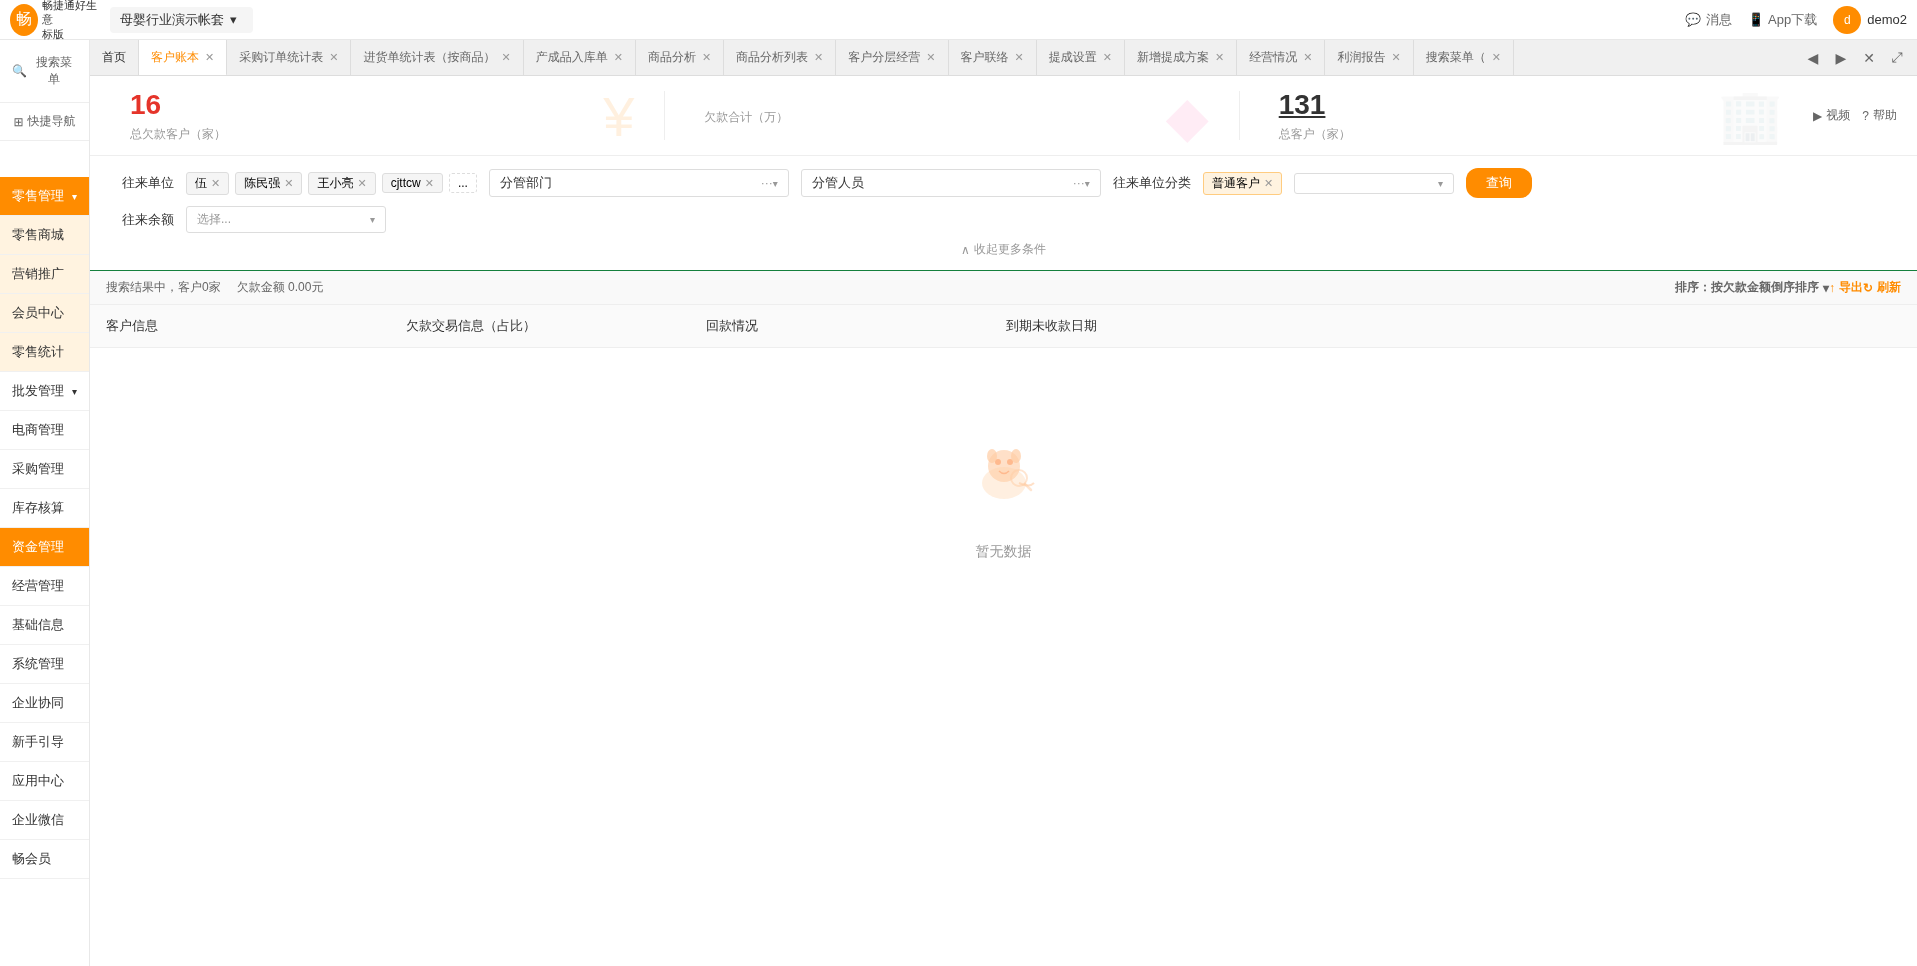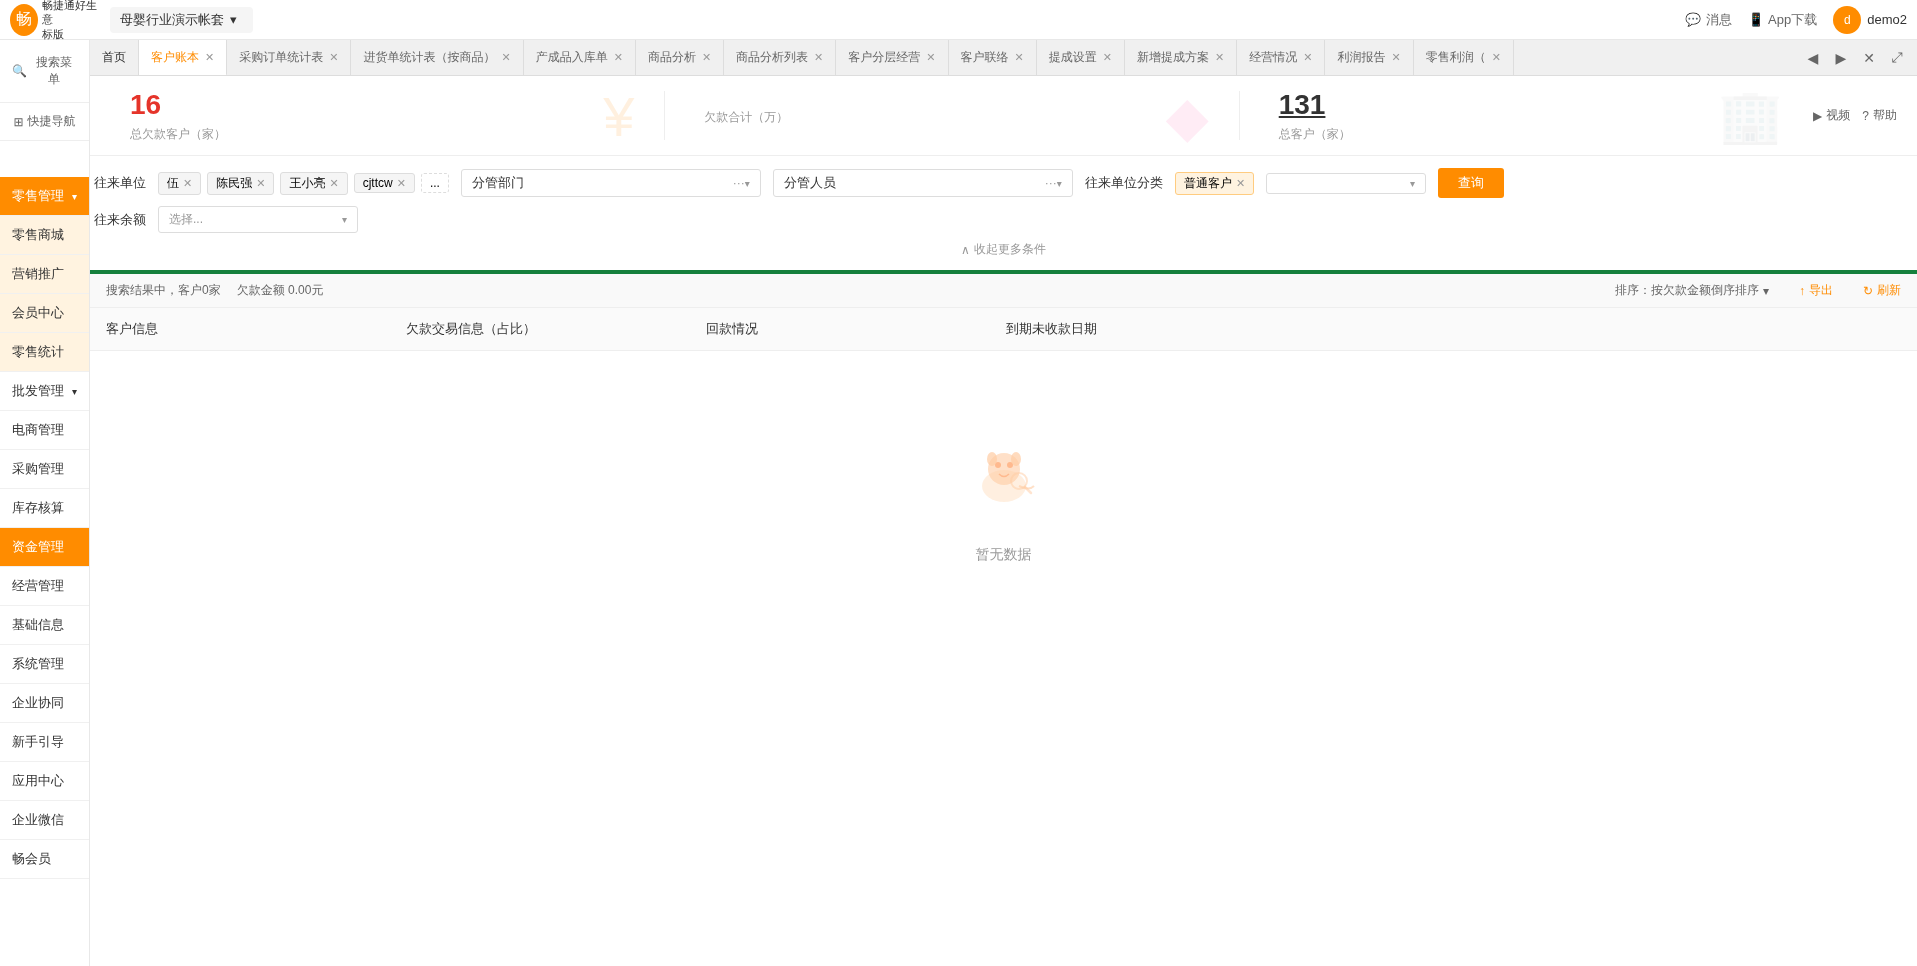--- a/index.html
+++ b/index.html
@@ -44,39 +44,39 @@
     .stats-bar { display: flex; background: #fff; border-bottom: 1px solid #eee; height: 80px; flex-shrink: 0; position: relative; overflow: hidden; }
     .stat-item { display: flex; flex-direction: column; justify-content: center; padding: 0 40px; position: relative; flex: 1; }
     .stat-item + .stat-item::before { content: ''; position: absolute; left: 0; top: 15px; bottom: 15px; width: 1px; background: #eee; }
     .stat-number { font-size: 28px; font-weight: bold; color: #e5342a; line-height: 1.2; }
     .stat-number.dark { color: #333; text-decoration: underline; }
     .stat-label { font-size: 12px; color: #999; margin-top: 4px; }
     .stats-right { display: flex; align-items: center; margin-left: auto; padding-right: 20px; gap: 12px; }
     .stats-help-btn { display: flex; align-items: center; gap: 4px; font-size: 12px; color: #666; cursor: pointer; }
 
     
-    .filter-area { background: #fff; padding: 12px 4px; border-bottom: 4px solid #15803d; flex-shrink: 0; }
+    .filter-area { background: #fff; padding: 12px 32px; border-bottom: 1px solid #15803d; flex-shrink: 0; }
     .filter-row { display: flex; align-items: center; gap: 12px; margin-bottom: 8px; flex-wrap: wrap; }
     .filter-label { font-size: 13px; color: #333; white-space: nowrap; }
     .filter-tags { display: flex; align-items: center; gap: 6px; flex-wrap: wrap; }
     .filter-tag { display: flex; align-items: center; background: #f5f5f5; border: 1px solid #ddd; border-radius: 3px; padding: 2px 8px; font-size: 12px; gap: 4px; }
     .filter-tag .close { color: #999; cursor: pointer; font-size: 11px; }
     .filter-tag.more { background: none; border: 1px dashed #ddd; }
     .filter-select { display: flex; align-items: center; border: 1px solid #ddd; border-radius: 3px; padding: 4px 10px; font-size: 12px; color: #333; cursor: pointer; min-width: 200px; background: white; }
     .filter-select .placeholder { color: #999; }
     .filter-select .arrow { margin-left: auto; font-size: 10px; color: #999; }
     .filter-select-wide { min-width: 300px; }
     .filter-select .dots { color: #999; margin-left: 4px; }
-    .query-btn { background: #ff8c00; color: white; border: none; border-radius: 3px; padding: 6px 20px; font-size: 13px; cursor: pointer; }
+    .query-btn { background: #ff8c00; color: white; border: none; border-radius: 12px; padding: 6px 20px; font-size: 13px; cursor: pointer; }
     .collapse-btn { display: flex; align-items: center; gap: 4px; color: #999; font-size: 12px; cursor: pointer; margin: 0 auto; }
     .tag-selected { background: #fff3e0; border-color: #ffcc80; }
 
     
     .result-bar { display: flex; align-items: center; padding: 8px 16px; background: #f9f9f9; border-bottom: 1px solid #eee; font-size: 12px; color: #666; flex-shrink: 0; }
-    .result-bar-right { margin-left: auto; display: flex; align-items: center; gap: 30px; }
+    .result-bar-right { margin-left: auto; display: flex; align-items: center; gap: 0; font-weight: bold; }
     .sort-select { display: flex; align-items: center; gap: 4px; font-size: 12px; color: #666; cursor: pointer; }
     .action-btn { display: flex; align-items: center; gap: 4px; font-size: 12px; color: #ff8c00; cursor: pointer; }
 
     
     .table-area { flex: 1; background: #fff; overflow: auto; }
     .table-header { display: flex; align-items: center; padding: 12px 16px; background: #fafafa; border-bottom: 1px solid #eee; font-size: 13px; color: #333; font-weight: 500; }
     .table-header .col1 { width: 300px; }
     .table-header .col2 { width: 300px; }
     .table-header .col3 { width: 300px; }
     .table-header .col4 { flex: 1; }
@@ -237,21 +237,21 @@
         </div>
         <div class="tab-item">
           <span>经营情况</span>
           <span class="tab-close">✕</span>
         </div>
         <div class="tab-item">
           <span>利润报告</span>
           <span class="tab-close">✕</span>
         </div>
         <div class="tab-item">
-          <span>零售利润（</span>
+          <span>搜索菜单（</span>
           <span class="tab-close">✕</span>
         </div>
         <div class="tab-bar-controls">
           <div class="tab-ctrl-btn">◀</div>
           <div class="tab-ctrl-btn">▶</div>
           <div class="tab-ctrl-btn">✕</div>
           <div class="tab-ctrl-btn">⤢</div>
         </div>
       </div>
 

